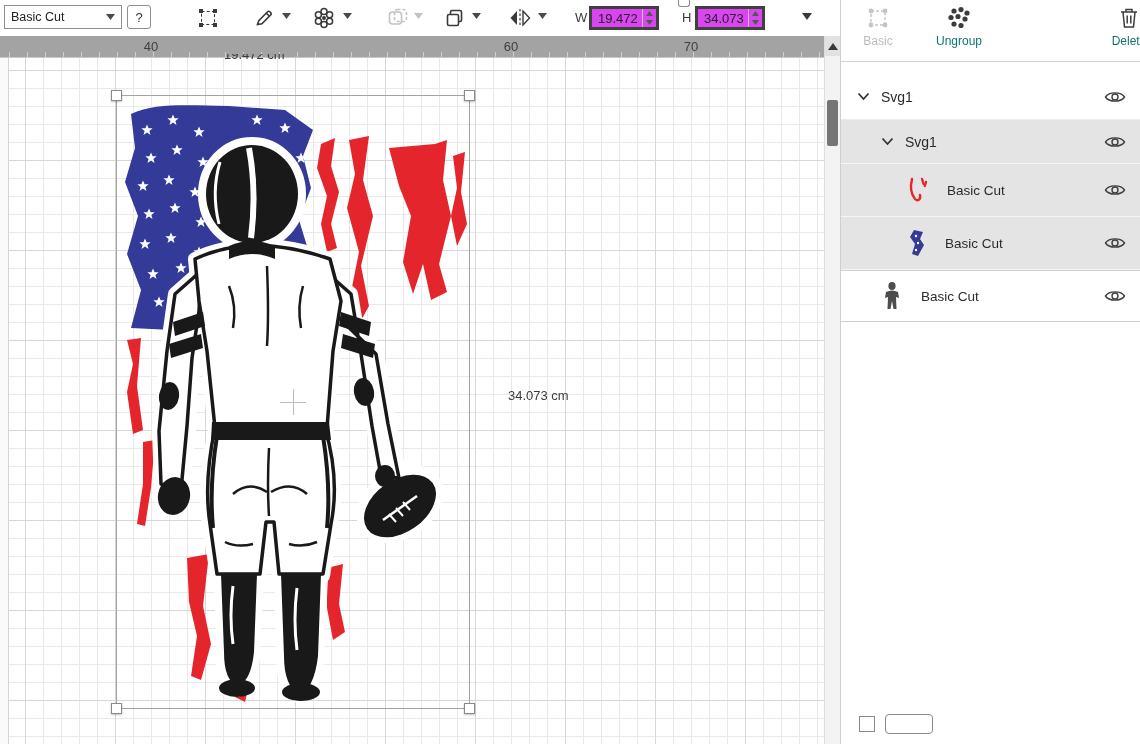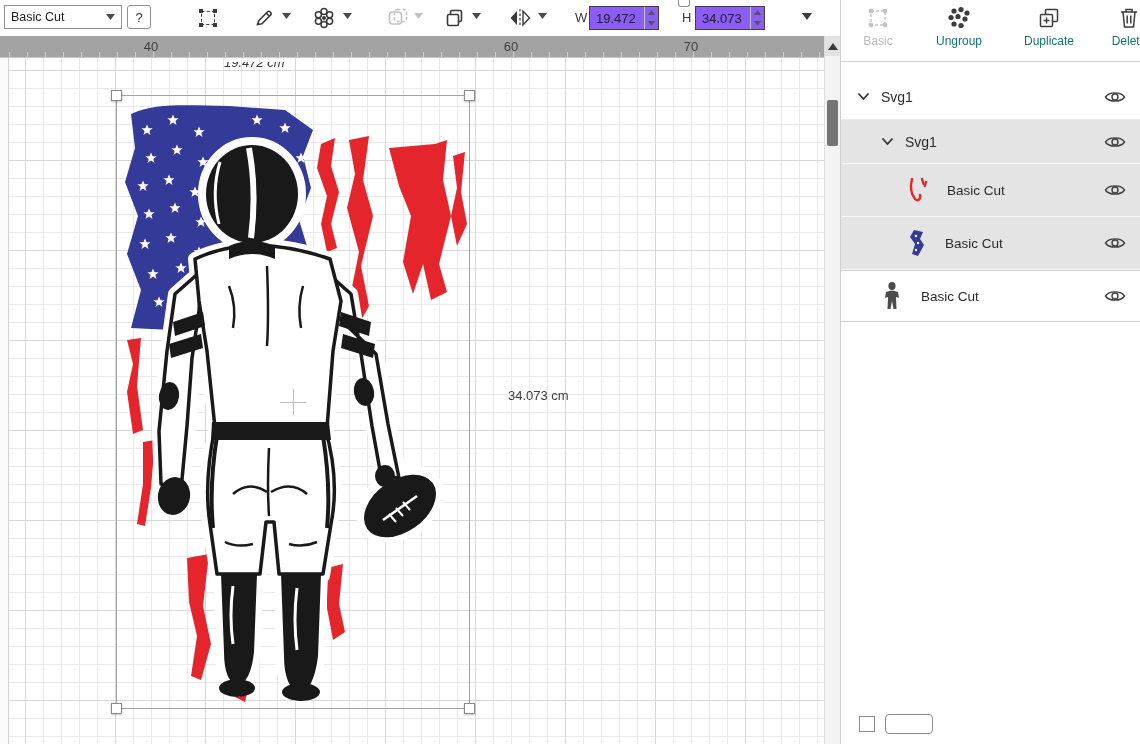--- a/index.html
+++ b/index.html
@@ -9,21 +9,21 @@
   .stage { position:relative; width:1140px; height:744px; overflow:hidden; background:#fff; color:#333; font-size:13px; }
 
   
   .toolbar { position:absolute; left:0; top:0; width:840px; height:36px; background:#fff; }
   .linetype { position:absolute; left:4px; top:5px; width:118px; height:24px; border:1px solid #8f8f8f; background:#fff; display:flex; align-items:center; padding:0 6px; }
   .linetype span.val { flex:1; font-size:12.5px; color:#222; }
   .helpbtn { position:absolute; left:127px; top:5px; width:24px; height:24px; border:1px solid #8f8f8f; border-radius:3px; background:#fff; font-size:13px; color:#333; }
   .tbtn { position:absolute; top:5px; width:28px; height:26px; display:flex; align-items:center; justify-content:center; }
   .caretbtn { position:absolute; top:13px; width:12px; height:10px; display:flex; align-items:flex-start; justify-content:center; }
   .flabel { position:absolute; top:10px; font-size:13px; color:#3a3a3a; }
-  .num-field { position:absolute; top:6px; width:70px; height:24px; border:1px solid #404040; background:#8b5cf6; display:flex; }
+  .num-field { position:absolute; top:6px; width:70px; height:24px; border:3px solid #404040; background:#d946ef; display:flex; }
   .num-field input { flex:1; width:50px; border:none; outline:none; font:13px "Liberation Sans",sans-serif; color:#222; padding-left:6px; background:transparent; }
   .stepper { width:14px; border-left:1px solid #c4c4c4; display:flex; flex-direction:column; }
   .stepper .stepbtn { flex:1; display:flex; align-items:center; justify-content:center; }
   .lock-chip { position:absolute; left:678px; top:0; width:12px; height:7px; border:1.5px solid #8a8a8a; border-top:none; border-radius:0 0 3px 3px; background:#fff; }
 
   
   .canvas-area { position:absolute; left:0; top:36px; width:824px; height:708px; overflow:hidden; background:#fff; }
   .h-ruler { position:absolute; left:0; top:0; right:0; height:22px; background:#a3a3a3; border-bottom:1px solid #c9c9c9; }
   .h-ruler::after { content:""; position:absolute; bottom:0; left:9px; right:0; height:5px;
       background:repeating-linear-gradient(to right, #cfcfcf 0 1px, transparent 1px 18px); }
@@ -38,21 +38,21 @@
       background-size:90px 90px, 90px 90px, 18px 18px, 18px 18px;
       background-position:16px 12px, 16px 12px, 16px 12px, 16px 12px; }
   .selection { position:absolute; left:116px; top:59px; width:354px; height:614px; border:1px solid #a3a3a3; }
   .handle { position:absolute; width:11px; height:11px; background:#fff; border:1px solid #8a8a8a; box-shadow:0 1px 2px rgba(0,0,0,.25); }
   .h-tl { left:-6px; top:-6px; } .h-tr { right:-6px; top:-6px; }
   .h-bl { left:-6px; bottom:-6px; } .h-br { right:-6px; bottom:-6px; }
   .art { position:absolute; left:0; top:0; width:100%; height:100%; }
   .cross-v { position:absolute; left:50%; top:50%; width:1px; height:26px; margin:-13px 0 0 0; background:#bdbdbd; }
   .cross-h { position:absolute; left:50%; top:50%; width:26px; height:1px; margin:0 0 0 -13px; background:#bdbdbd; }
   .dim-h { position:absolute; left:508px; top:352px; font-size:13px; color:#3a3a3a; }
-  .dim-w-clip { position:absolute; left:224px; top:26px; height:9px; width:90px; overflow:hidden;font-style:italic; }
+  .dim-w-clip { position:absolute; left:224px; top:18px; height:9px; width:90px; overflow:hidden; }
   .dim-w-clip span { display:block; margin-top:-7px; font-size:13px; color:#3a3a3a; }
 
   
   .vscroll { position:absolute; left:824px; top:36px; width:16px; height:708px; background:#f3f3f3; border-left:1px solid #ddd; }
   .sb-up { position:absolute; left:0; top:0; width:100%; height:20px; background:#e2e2e2; display:flex; align-items:center; justify-content:center; }
   .sb-thumb { position:absolute; left:2px; top:64px; width:11px; height:46px; background:#757575; border-radius:2px; }
 
   
   .panel { position:absolute; left:840px; top:0; width:300px; height:744px; background:#fff; border-left:1px solid #cfcfcf; overflow:hidden; }
   .actions { position:absolute; left:0; top:0; width:100%; height:62px; border-bottom:1px solid #d2d2d2; background:#fff; }
@@ -360,28 +360,20 @@
             <circle cx="15" cy="3.6" r="2.6"></circle>
             <circle cx="21" cy="7" r="2.6"></circle>
           <circle cx="5" cy="11.5" r="2.6"></circle>
             <circle cx="12" cy="10.5" r="2.6"></circle>
             <circle cx="19" cy="13" r="2.6"></circle>
           <circle cx="8" cy="18" r="2.6"></circle>
             <circle cx="15" cy="19.5" r="2.6"></circle>
         </svg>
         <span class="alabel">Ungroup</span>
       </button>
-      <button class="action" style="left:168px; width:80px;">
-        <svg width="24" height="24" viewBox="0 0 24 24" fill="none" stroke="#3c3c3c" stroke-width="1.5">
-          <rect x="8.5" y="3.5" width="12" height="12" rx="1"></rect>
-          <rect x="3.5" y="8.5" width="12" height="12" rx="1" fill="#fff"></rect>
-          <path d="M9.5,11.5 v6 M6.5,14.5 h6"></path>
-        </svg>
-        <span class="alabel">Duplicate</span>
-      </button>
       <button class="action" style="left:258px; width:60px;">
         <svg width="22" height="24" viewBox="0 0 22 24" fill="none" stroke="#3c3c3c" stroke-width="1.5">
           <path d="M3,6 H19"></path>
             <path d="M8,6 V3.5 H14 V6"></path>
           <path d="M5,6 L6.5,21 H15.5 L17,6"></path>
             <path d="M9.2,9.5 V17.5 M12.8,9.5 V17.5"></path>
         </svg>
         <span class="alabel">Delete</span>
       </button>
     </div>

